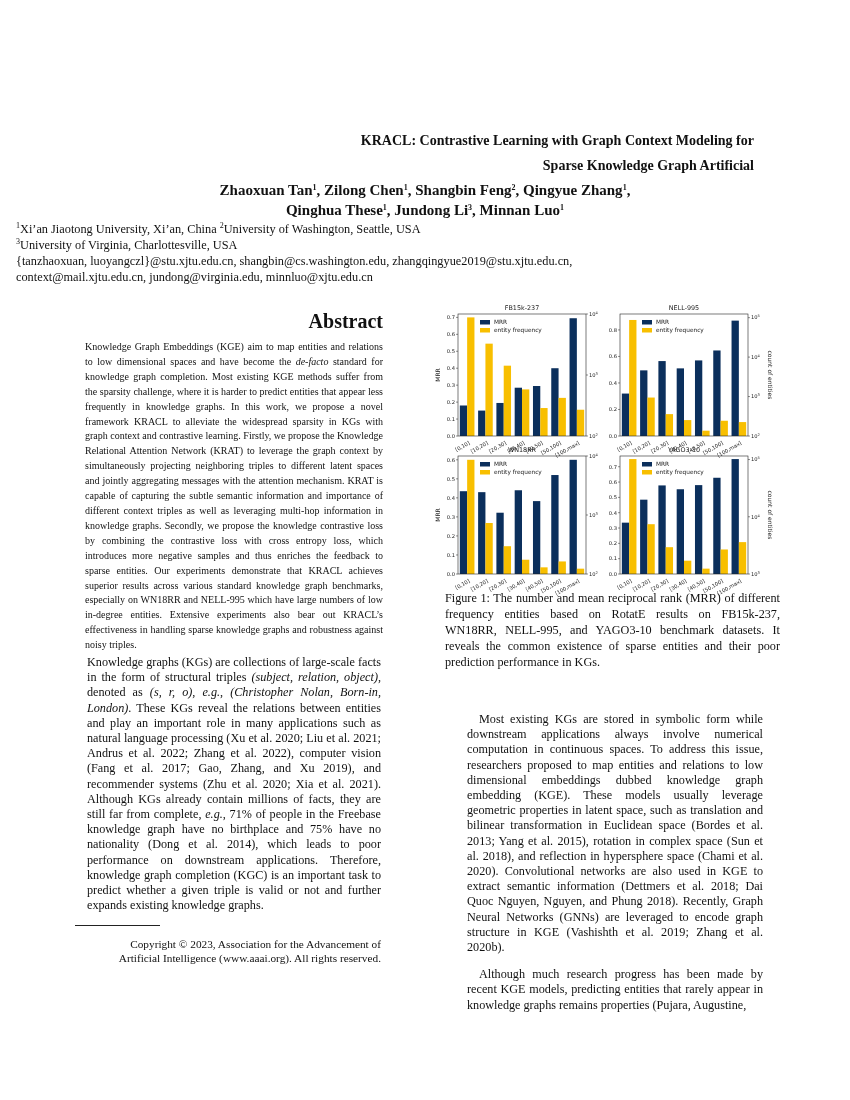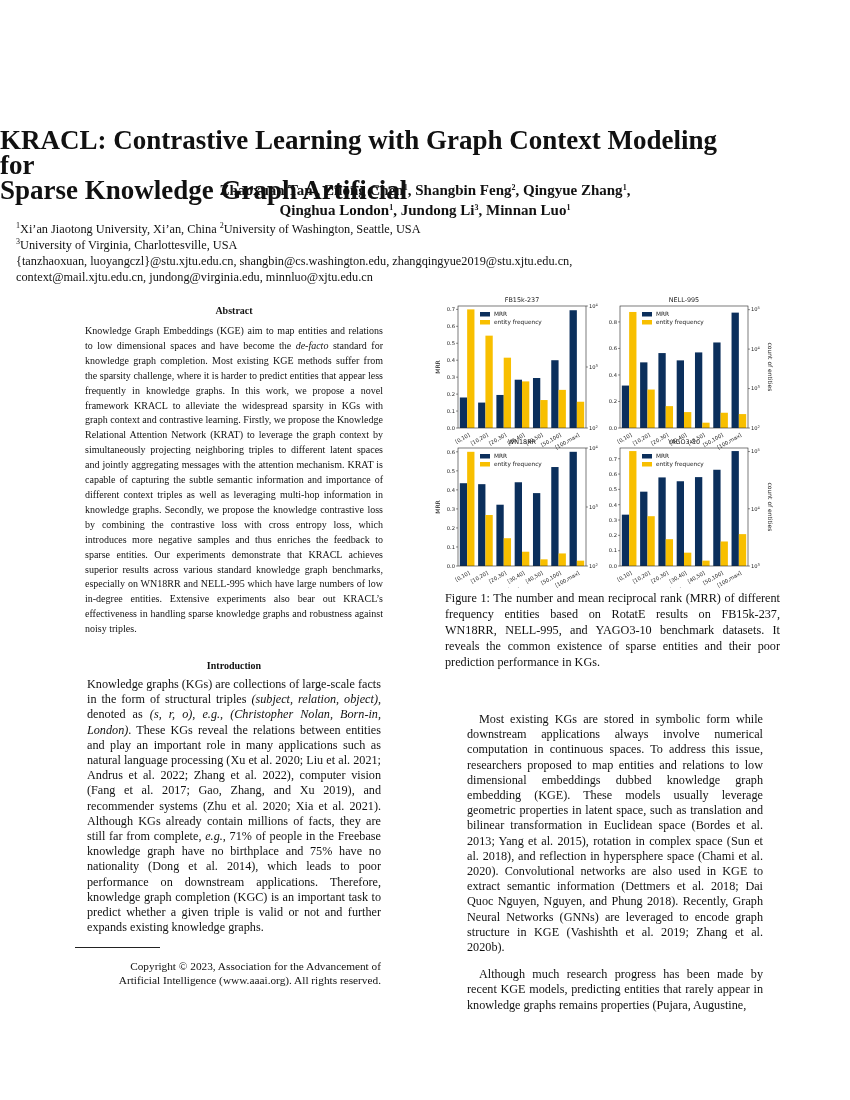--- a/index.html
+++ b/index.html
@@ -1,31 +1,31 @@
 <!DOCTYPE html>
 <html><head>
 <meta charset="utf-8">
 <style>
   html, body { margin: 0; padding: 0; background: #ffffff; }
   body { width: 850px; height: 1100px; position: relative; overflow: hidden; font-family: "Liberation Serif", serif; color: #111; }
-  .title { position: absolute; left: 0; width: 754px; top: 128px; text-align: left; font-weight: bold; font-size: 27px; line-height: 25px; }
+  .title { position: absolute; left: 0; width: 754px; top: 128px; text-align: right; font-weight: bold; font-size: 14px; line-height: 25px; }
   .authors { position: absolute; left: 0; width: 850px; top: 181px; text-align: center; font-weight: bold; font-size: 15px; line-height: 19.5px; }
   .affil { position: absolute; left: 16px; width: 842px; top: 221px; font-size: 12.3px; line-height: 16px; }
   .authors sup, .affil sup { font-size: 8px; vertical-align: 5px; line-height: 0; }
   .col { position: absolute; font-size: 12.2px; line-height: 15.2px; text-align: justify; }
   .col-left { left: 75px; width: 318px; }
   .col-right { left: 455px; width: 320px; }
-  .section-head { text-align: center; font-weight: bold; font-size: 10px; margin: 0; line-height: 18px; }
+  .section-head { text-align: right; font-weight: bold; font-size: 20px; margin: 10px; line-height: 18px; }
   .abstract-text { margin: 4px 10px 0 10px; font-size: 10px; line-height: 14.9px; text-align: justify; hyphens: manual; }
   p { margin: 12px; }
   .indent { text-indent: 12px; }
   em, i { font-style: italic; }
   .rule { width: 85px; border-top: 1px solid #222; margin: 6px 0 3px 0; }
   .copyright { font-size: 11.3px; line-height: 13.6px; text-align: right; }
-  .figure { position: absolute; left: 428px; top: 288px; width: 360px; height: 300px; }
+  .figure { position: absolute; left: 428px; top: 296px; width: 360px; height: 300px; }
   .figure svg { display: block; }
   .caption { position: absolute; left: 445px; top: 590px; width: 335px; font-size: 12.2px; line-height: 16px; text-align: justify; }
   .tick-text { font-family: "DejaVu Sans", sans-serif; font-size: 5.2px; fill: #222; }
   .chart-title { font-family: "DejaVu Sans", sans-serif; font-size: 6.4px; fill: #222; }
   .axis-label { font-family: "DejaVu Sans", sans-serif; font-size: 6px; fill: #222; }
   .legend-text { font-family: "DejaVu Sans", sans-serif; font-size: 5.8px; fill: #222; }
 </style>
 </head>
 <body>
 
@@ -35,21 +35,21 @@
 </div>
 
 <div class="authors">
   <div>
     <span>Zhaoxuan Tan</span><sup>1</sup>,
     <span>Zilong Chen</span><sup>1</sup>,
     <span>Shangbin Feng</span><sup>2</sup>,
     <span>Qingyue Zhang</span><sup>1</sup>,
   </div>
   <div>
-    <span>Qinghua London</span><sup>1</sup>,
+    <span>Qinghua These</span><sup>1</sup>,
     <span>Jundong Li</span><sup>3</sup>,
     <span>Minnan Luo</span><sup>1</sup>
   </div>
 </div>
 
 <div class="affil">
   <div>
     <sup>1</sup><span>Xi’an Jiaotong University, Xi’an, China</span>
     <sup>2</sup><span>University of Washington, Seattle, USA</span>
   </div>
@@ -57,21 +57,20 @@
     <sup>3</sup><span>University of Virginia, Charlottesville, USA</span>
   </div>
   <div>{tanzhaoxuan, luoyangczl}@stu.xjtu.edu.cn, shangbin@cs.washington.edu, zhangqingyue2019@stu.xjtu.edu.cn,</div>
   <div>context@mail.xjtu.edu.cn, jundong@virginia.edu, minnluo@xjtu.edu.cn</div>
 </div>
 
 <div class="col col-left" style="top:302px;">
   <h2 class="section-head">Abstract</h2>
   <p class="abstract-text"><span>Knowledge Graph Embeddings (KGE) aim to map entities and relations to low dimensional spaces and have become the </span><em>de-facto</em><span> standard for knowledge graph completion. Most existing KGE methods suffer from the sparsity challenge, where it is harder to predict entities that appear less frequently in knowledge graphs. In this work, we propose a novel framework KRACL to alleviate the widespread sparsity in KGs with graph context and contrastive learning. Firstly, we propose the Knowledge Relational Attention Network (KRAT) to leverage the graph context by simultaneously projecting neighboring triples to different latent spaces and jointly aggregating messages with the attention mechanism. KRAT is capable of capturing the subtle semantic information and importance of different context triples as well as leveraging multi-hop information in knowledge graphs. Secondly, we propose the knowledge contrastive loss by combining the contrastive loss with cross entropy loss, which introduces more negative samples and thus enriches the feedback to sparse entities. Our experiments demonstrate that KRACL achieves superior results across various standard knowledge graph benchmarks, especially on WN18RR and NELL-995 which have large numbers of low in-degree entities. Extensive experiments also bear out KRACL’s effectiveness in handling sparse knowledge graphs and robustness against noisy triples.</span></p>
 
-  <h2 class="section-head" style="margin-top:20px;">Introduction</h2>
   <p style="margin-top:2px;"><span>Knowledge graphs (KGs) are collections of large-scale facts in the form of structural triples </span><i>(subject, relation, object)</i><span>, denoted as </span><i>(s, r, o)</i><span>, </span><i>e.g.</i><span>, </span><i>(Christopher Nolan, Born-in, London)</i><span>. These KGs reveal the relations between entities and play an important role in many applications such as natural language processing (Xu et al. 2020; Liu et al. 2021; Andrus et al. 2022; Zhang et al. 2022), computer vision (Fang et al. 2017; Gao, Zhang, and Xu 2019), and recommender systems (Zhu et al. 2020; Xia et al. 2021). Although KGs already contain millions of facts, they are still far from complete, </span><i>e.g.</i><span>, 71% of people in the Freebase knowledge graph have no birthplace and 75% have no nationality (Dong et al. 2014), which leads to poor performance on downstream applications. Therefore, knowledge graph completion (KGC) is an important task to predict whether a given triple is valid or not and further expands existing knowledge graphs.</span></p>
   <div class="rule"></div>
   <p class="copyright">Copyright © 2023, Association for the Advancement of Artificial Intelligence (www.aaai.org). All rights reserved.</p>
 </div>
 
 <div class="figure">
   <svg id="fig-svg" width="360" height="300" viewBox="0 0 360 300">
       <g>
         <text x="94" y="14" text-anchor="middle" class="chart-title">FB15k-237</text>
         <rect x="31.82857142857143" y="109.5" width="7.314285714285714" height="30.5" fill="#0b2f5c"></rect>

